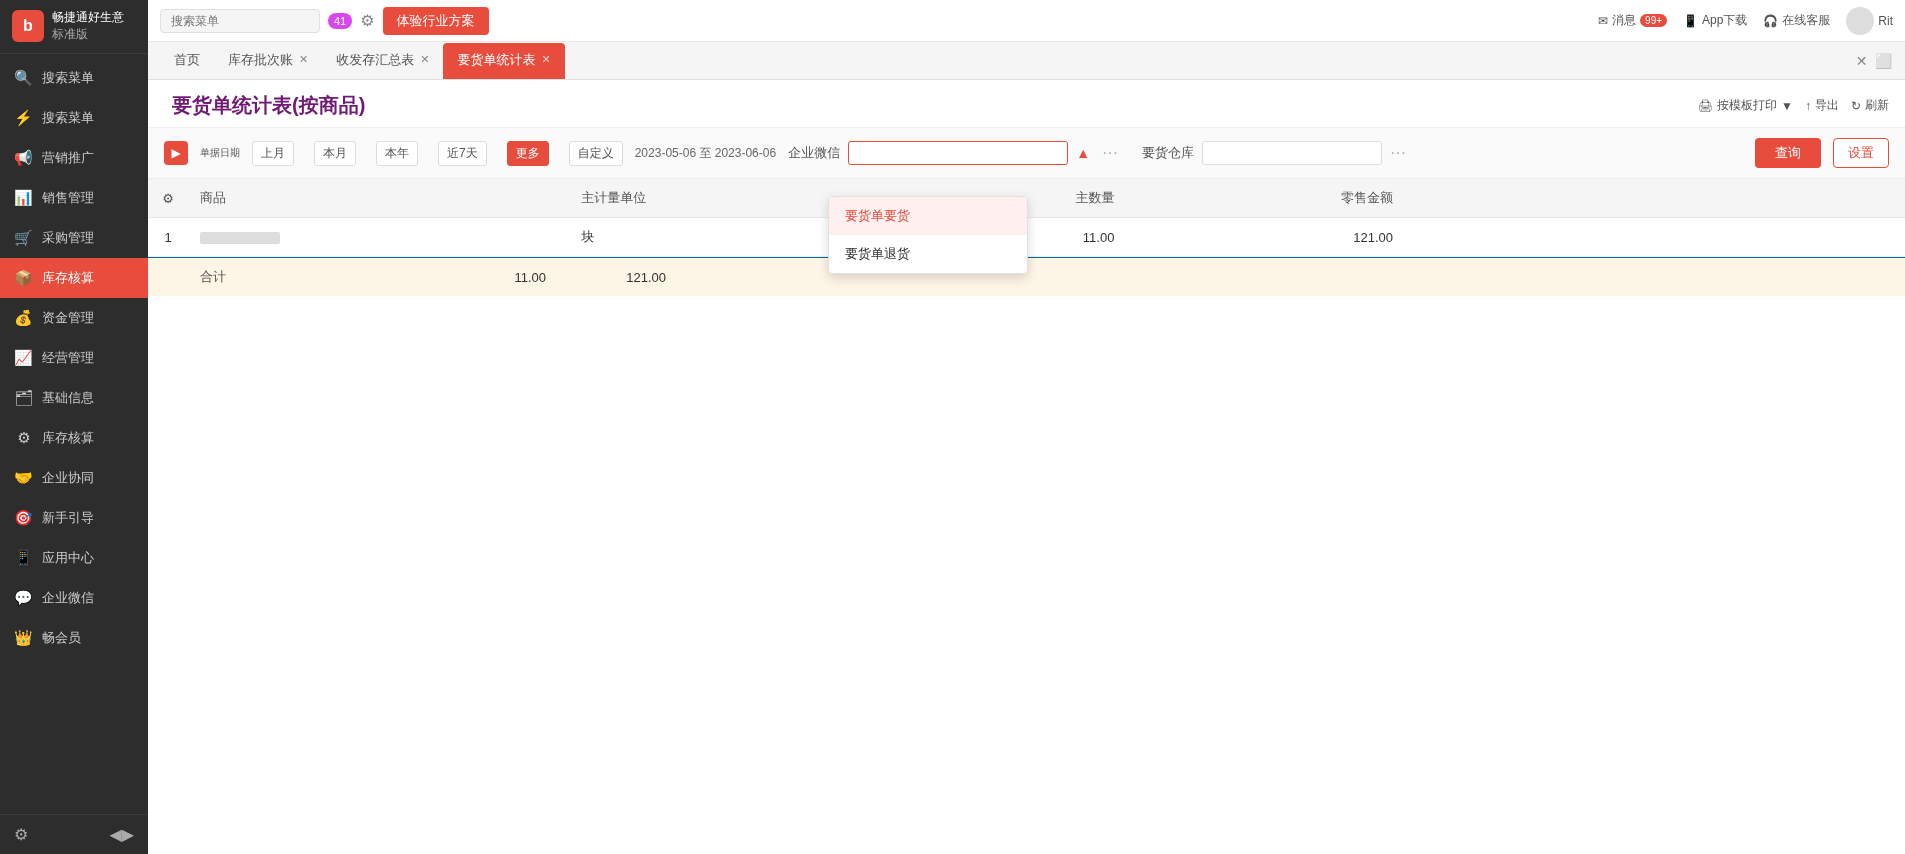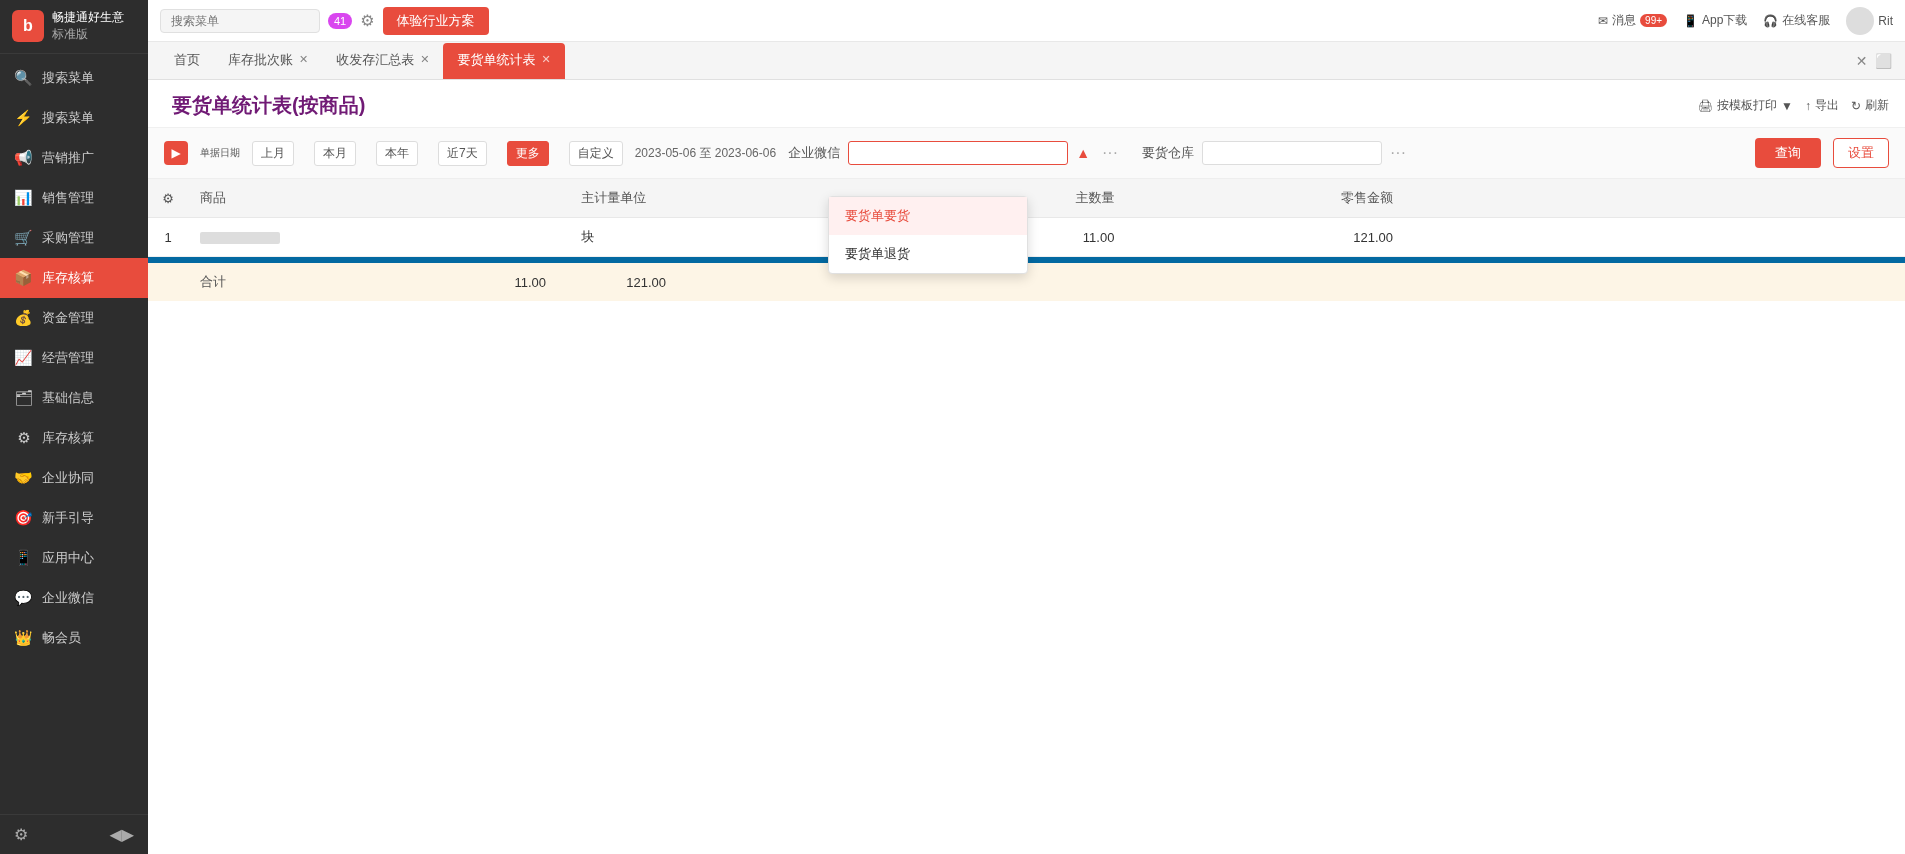--- a/index.html
+++ b/index.html
@@ -274,21 +274,21 @@
     th { padding: 10px 12px; text-align: left; font-size: 13px; color: #555; font-weight: normal; border-bottom: 1px solid #e8e8e8; }
     td { padding: 10px 12px; font-size: 13px; color: #333; border-bottom: 1px solid #f0f0f0; }
     .td-center { text-align: center; }
     .td-right { text-align: right; }
 
     .table-footer {
       background: #fdf5e6;
       display: flex;
       align-items: center;
       padding: 10px 12px;
-      border-top: 6px solid #0369a1;
+      border-top: 1px solid #0369a1;
       position: sticky;
       bottom: 0;
     }
     .footer-label { color: #555; font-size: 13px; padding-right: 200px; }
     .footer-value { font-size: 13px; color: #333; }
   </style>
 </head>
 <body>
 
 <div class="sidebar">

